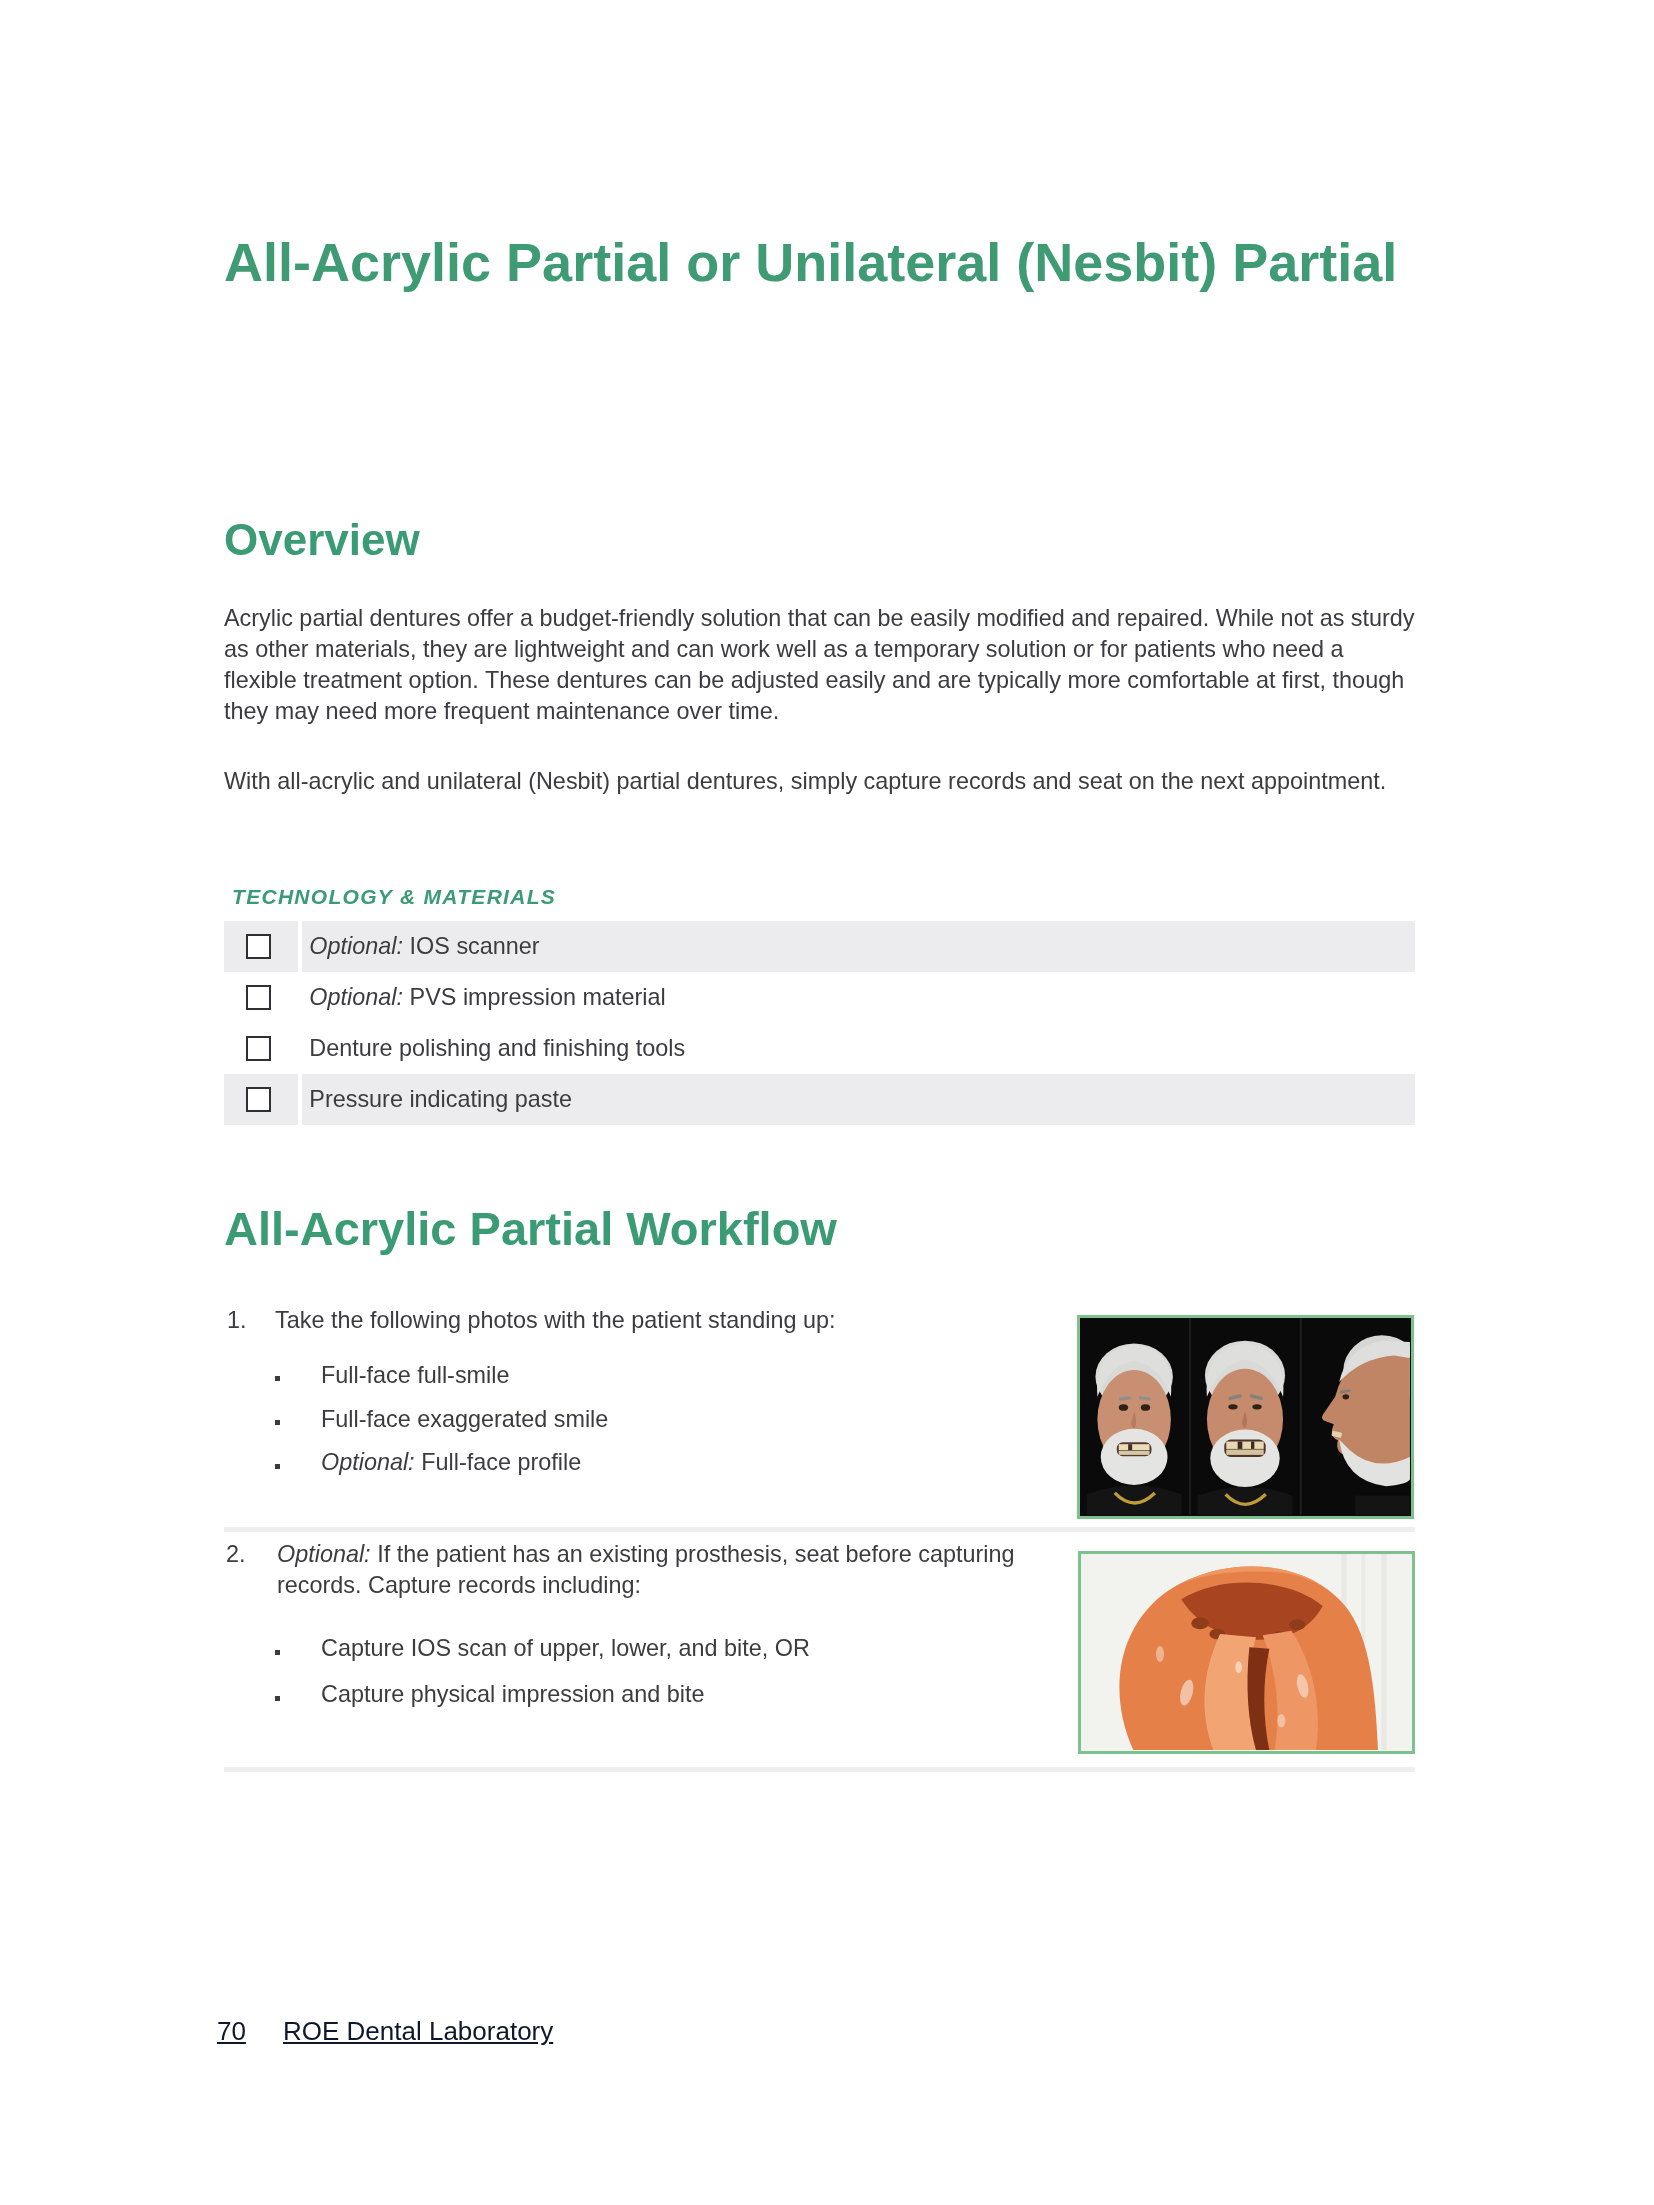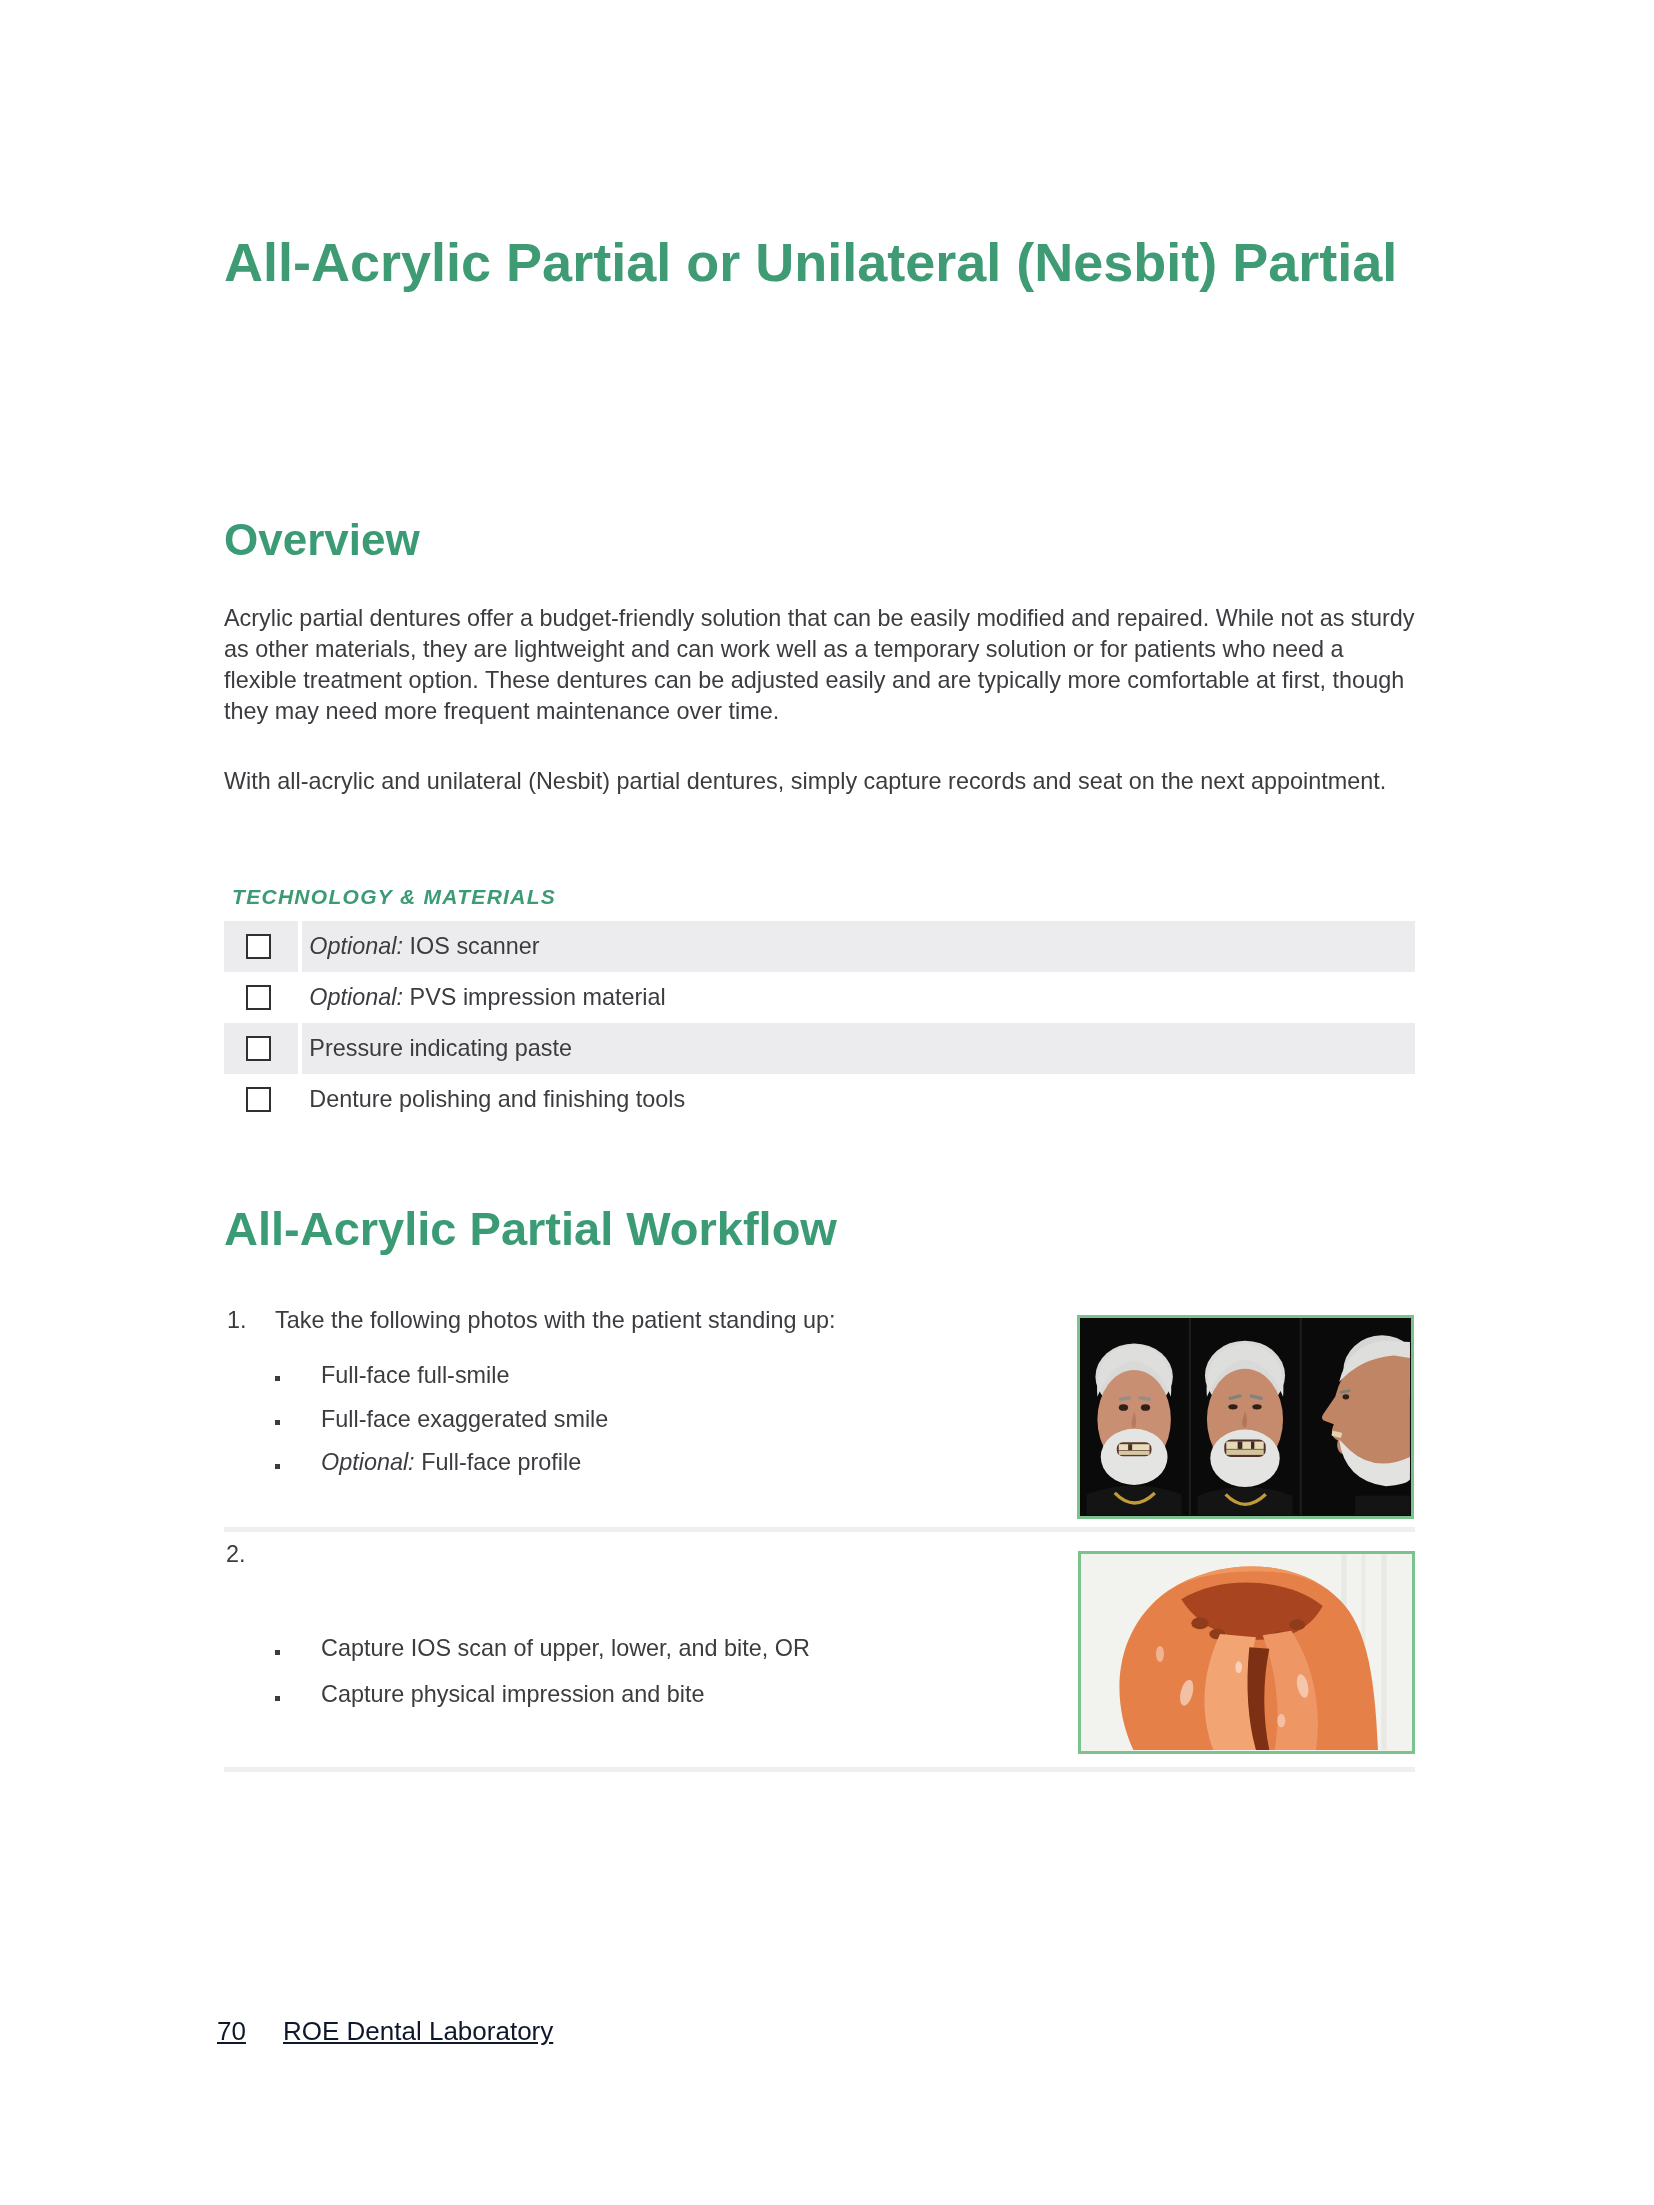--- a/index.html
+++ b/index.html
@@ -84,37 +84,37 @@
     <div class="check-row">
       <div class="check-cell-box">
         <div class="checkbox"></div>
       </div>
       <div class="check-cell-label body-text">
         <span class="prefix">Optional:</span>
         <span>PVS impression material</span>
       </div>
     </div>
 
+    <div class="check-row">
+      <div class="check-cell-box">
+        <div class="checkbox"></div>
+      </div>
+      <div class="check-cell-label body-text">
+
+        <span>Denture polishing and finishing tools</span>
+      </div>
+    </div>
+
     <div class="check-row shaded">
       <div class="check-cell-box">
         <div class="checkbox"></div>
       </div>
       <div class="check-cell-label body-text">
 
         <span>Pressure indicating paste</span>
-      </div>
-    </div>
-
-    <div class="check-row">
-      <div class="check-cell-box">
-        <div class="checkbox"></div>
-      </div>
-      <div class="check-cell-label body-text">
-
-        <span>Denture polishing and finishing tools</span>
       </div>
     </div>
 
   </div>
 
   <div class="abs h2 workflow" style="left:224px; top:1205px;">All-Acrylic Partial Workflow</div>
 
   <div class="abs step-number" style="left:227px; top:1305px;">1.</div>
   <div class="abs step-text" style="left:275px; top:1305px; width:775px;">
     <span>Take the following photos with the patient standing up:</span>
@@ -187,20 +187,23 @@
         <rect x="377" y="170" width="15" height="8" rx="2" fill="#e0d4ae" transform="rotate(12 384 174)"></rect>
         <path d="M388,182 Q396,244 458,252 Q488,250 494,242 L494,208 Q442,232 404,198 Z" fill="#e2e2e0"></path>
         <rect x="412" y="266" width="82" height="29" fill="#141414"></rect>
       </g>
     </svg>
   </div>
 
   <div class="abs divider" style="left:224px; top:1527px; width:1191px;"></div>
 
   <div class="abs step-number" style="left:226px; top:1539px;">2.</div>
+  <div class="abs step-text" style="left:277px; top:1539px; width:782px;">
+    <span class="prefix">Optional:</span><span>If the patient has an existing prosthesis, seat before capturing records. Capture records including:</span>
+  </div>
 
   <div class="abs bullet-square" style="left:275px; top:1650px;"></div>
   <div class="abs bullet-text" style="left:321px; top:1633px;">
     <span>Capture IOS scan of upper, lower, and bite, OR</span>
   </div>
 
   <div class="abs bullet-square" style="left:275px; top:1696px;"></div>
   <div class="abs bullet-text" style="left:321px; top:1679px;">
     <span>Capture physical impression and bite</span>
   </div>

